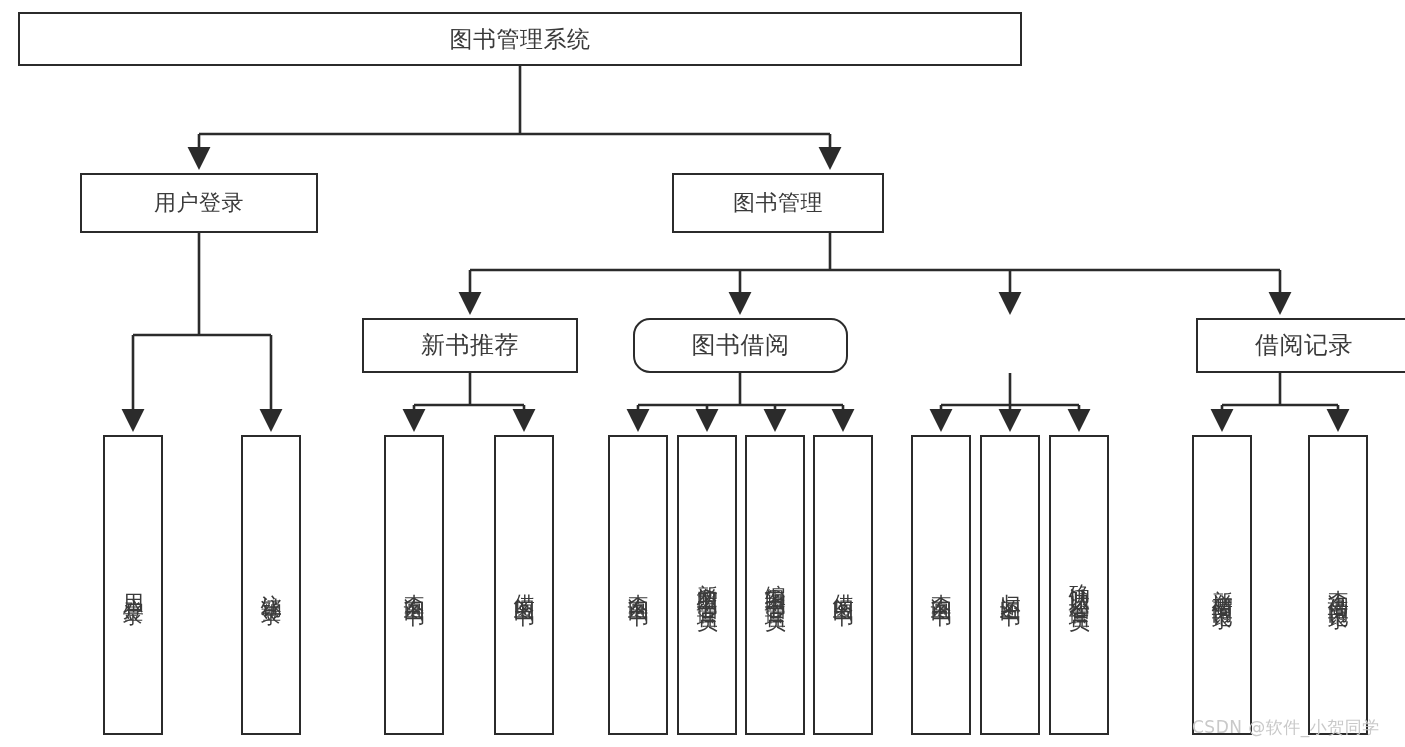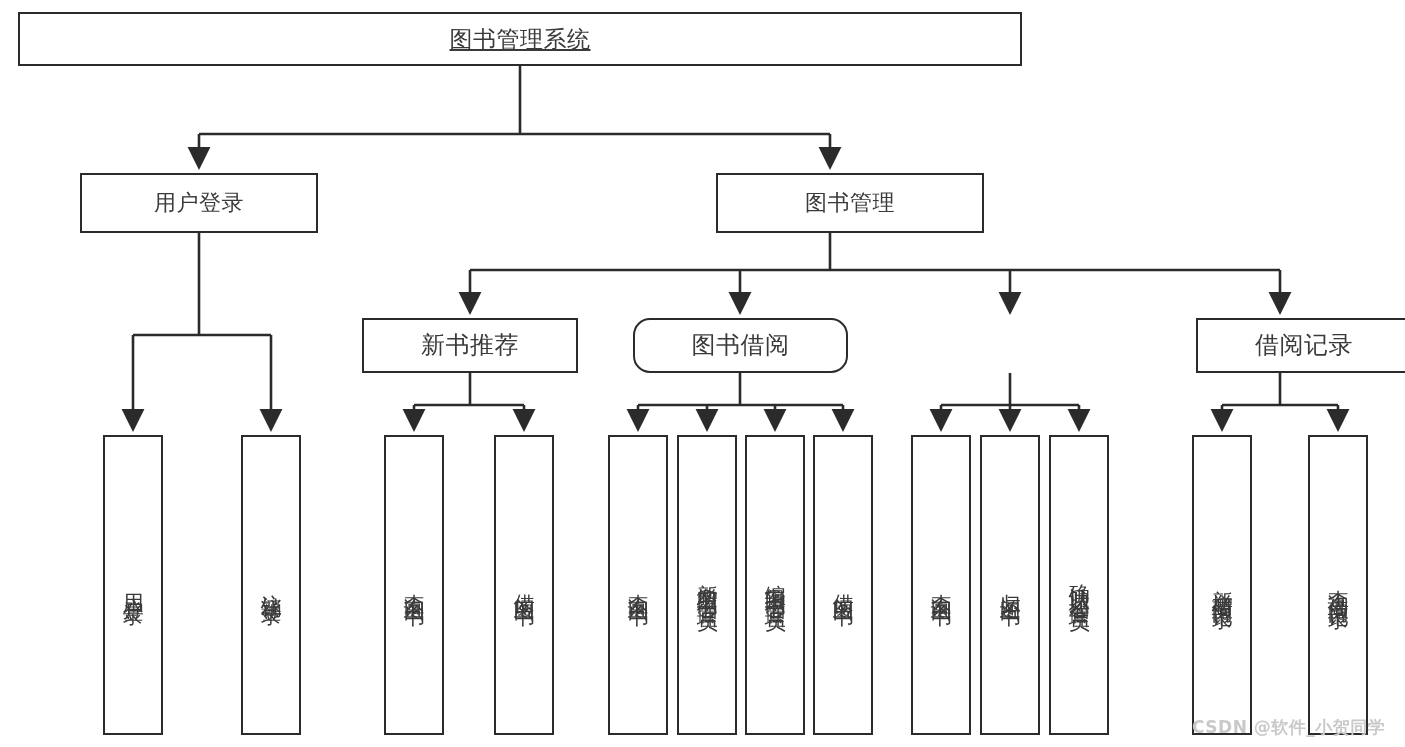--- a/index.html
+++ b/index.html
@@ -110,28 +110,28 @@
       <path d="M 1010 405 L 1010 428" marker-end="url(#arrow)"></path>
       <path d="M 1079 405 L 1079 428" marker-end="url(#arrow)"></path>
 
       <path d="M 1280 373 L 1280 405"></path>
       <path d="M 1222 405 L 1338 405"></path>
       <path d="M 1222 405 L 1222 428" marker-end="url(#arrow)"></path>
       <path d="M 1338 405 L 1338 428" marker-end="url(#arrow)"></path>
     </g>
   </svg>
 
-  <div class="node-box level-0" style="left:18px; top:12px; width:1004px; height:54px;text-decoration:underline;">
+  <div class="node-box level-0" style="left:18px; top:12px; width:1004px; height:54px;">
     <span class="node-label">图书管理系统</span>
   </div>
 
   <div class="node-box level-1" style="left:80px; top:173px; width:238px; height:60px;">
     <span class="node-label">用户登录</span>
   </div>
-  <div class="node-box level-1" style="left:716px; top:173px; width:268px; height:60px;">
+  <div class="node-box level-1" style="left:672px; top:173px; width:212px; height:60px;">
     <span class="node-label">图书管理</span>
   </div>
 
   <div class="node-box level-2" style="left:362px; top:318px; width:216px; height:55px;">
     <span class="node-label">新书推荐</span>
   </div>
   <div class="node-box level-2" style="left:633px; top:318px; width:215px; height:55px;border-radius:17px;">
     <span class="node-label">图书借阅</span>
   </div>
   <div class="node-box level-2" style="left:1196px; top:318px; width:216px; height:55px;">
@@ -175,15 +175,15 @@
     <span class="node-label">确认归还（管理员）</span>
   </div>
 
   <div class="node-box leaf" style="left:1192px; top:435px; width:60px; height:300px;">
     <span class="node-label">新增借阅记录</span>
   </div>
   <div class="node-box leaf" style="left:1308px; top:435px; width:60px; height:300px;">
     <span class="node-label">查询借阅记录</span>
   </div>
 
-  <div class="watermark" style="left:1192px; top:716px;font-weight:bold;">CSDN @软件_小贺同学</div>
+  <div class="watermark" style="left:1192px; top:716px;">CSDN @软件_小贺同学</div>
 
 </div>
 
 </body></html>

